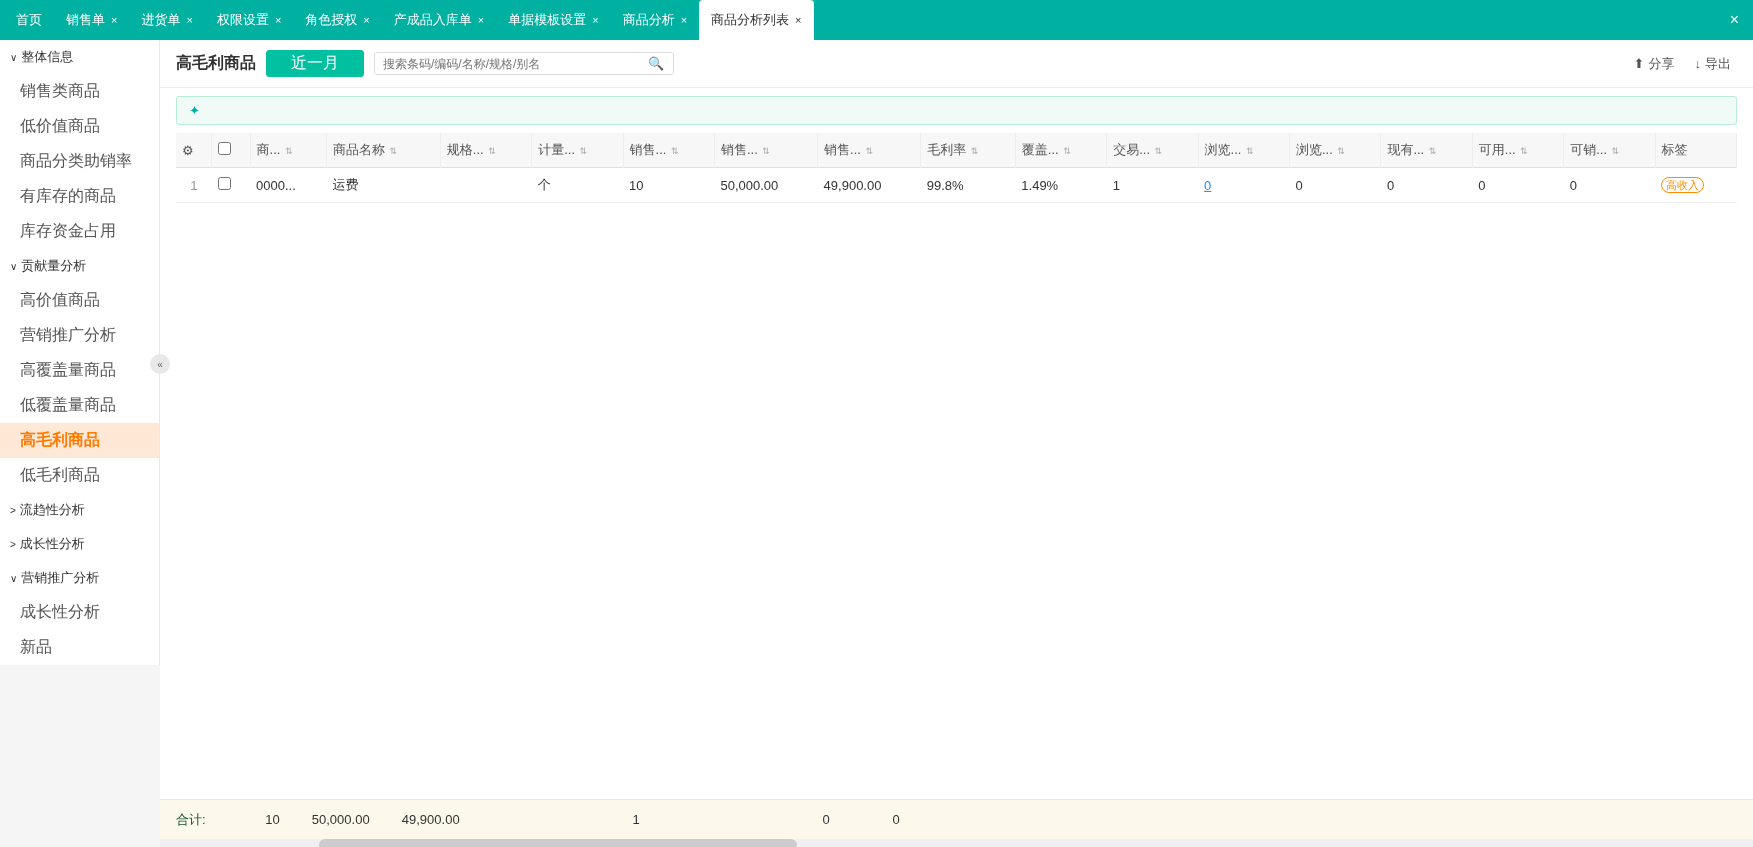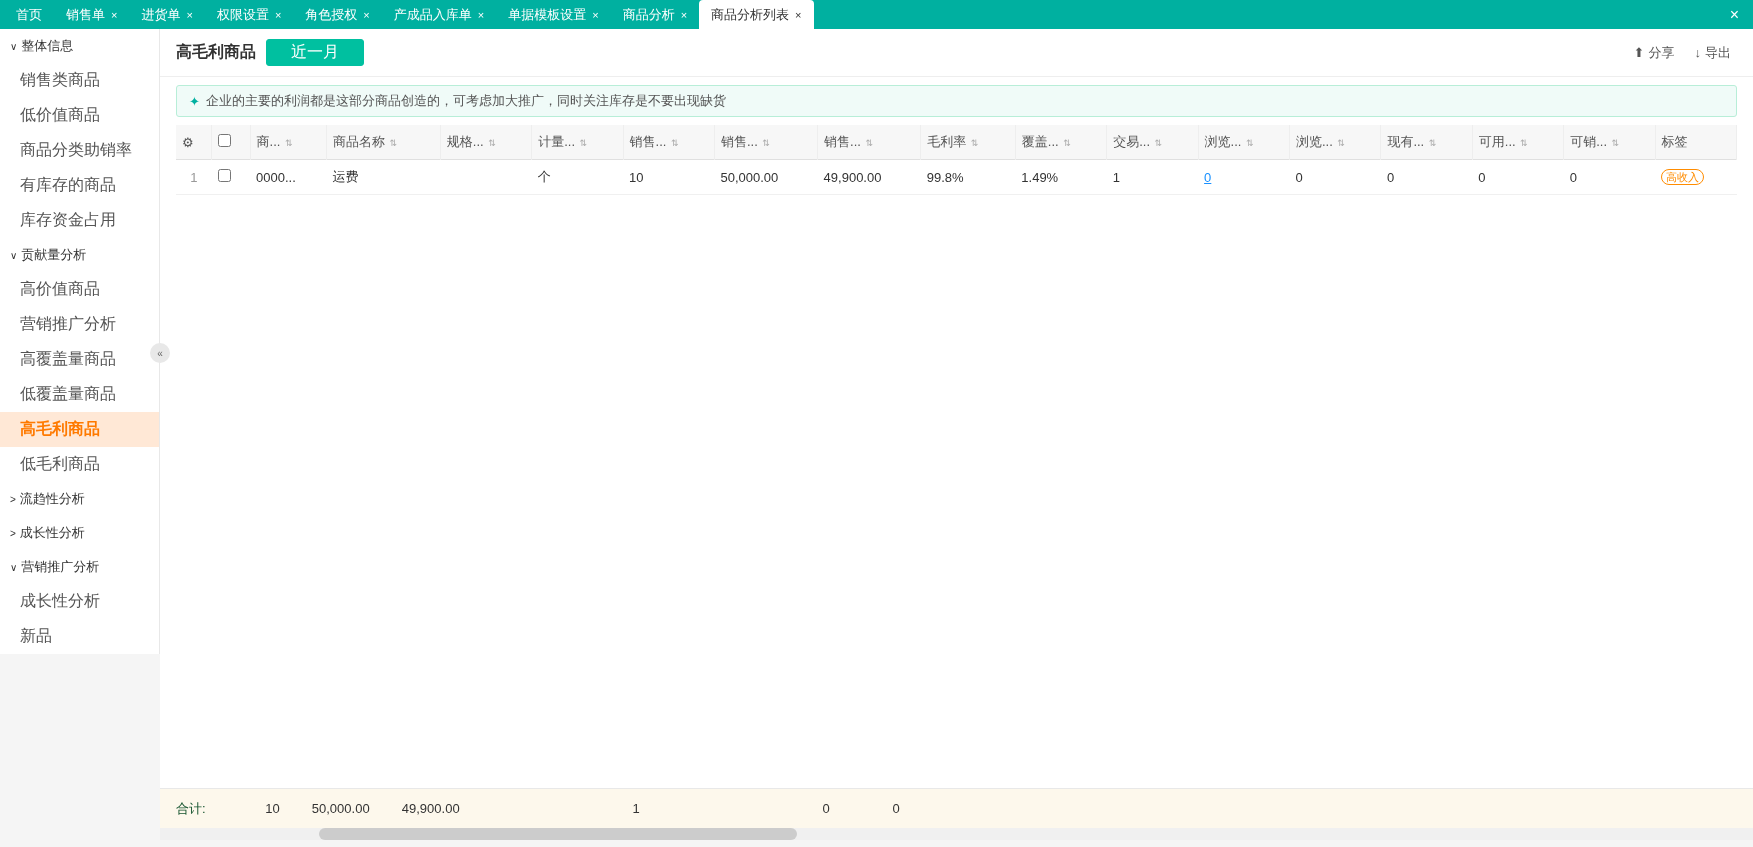--- a/index.html
+++ b/index.html
@@ -3,21 +3,21 @@
   <meta charset="utf-8">
   <style>
     * { box-sizing: border-box; margin: 0; padding: 0; font-family: 'Microsoft YaHei', Arial, sans-serif; font-size: 13px; }
     body { background: #f5f5f5; overflow: hidden; }
 
     
     .top-nav {
       background: #00b0a0;
       display: flex;
       align-items: center;
-      height: 29px;
+      height: 40px;
       padding: 0 4px;
       color: #fff;
     }
     .top-nav .nav-item {
       padding: 0 12px;
       height: 100%;
       display: flex;
       align-items: center;
       cursor: pointer;
       white-space: nowrap;
@@ -288,35 +288,38 @@
         <div class="sidebar-item">新品</div>
       </div>
     <button class="sidebar-collapse-btn" style="position:absolute;right:-10px;top:40%;z-index:10;background:#e8e8e8;border:none;border-radius:50%;width:20px;height:20px;cursor:pointer;font-size:10px;color:#666;">«</button>
   </div>
 
   <div class="content-area">
 
     <div class="content-header">
       <span class="content-title">高毛利商品</span>
       <button class="filter-btn active">近一月</button>
+      <div class="search-box">
+        <input type="text" placeholder="搜索条码/编码/名称/规格/别名" style="">
+        <span class="search-icon">🔍</span>
+      </div>
       <div class="header-actions">
         <div class="action-btn">
           <span>⬆</span>
           <span>分享</span>
         </div>
         <div class="action-btn">
           <span>↓</span>
           <span>导出</span>
         </div>
       </div>
     </div>
 
     <div class="info-banner">
       <span class="info-icon">✦</span>
-      <span>企业的主要的利润都是这部分商品创造的，可考虑加大推广，同时关注库存是不要出现缺货</span>
     </div>
 
     <div class="table-container">
       <table>
         <thead id="table-head">
         <tr>
               <th>⚙</th>
               <th><input type="checkbox" style=""></th>
               <th>商...<span class="sort-icon"> ⇅</span></th>
               <th>商品名称<span class="sort-icon"> ⇅</span></th>

